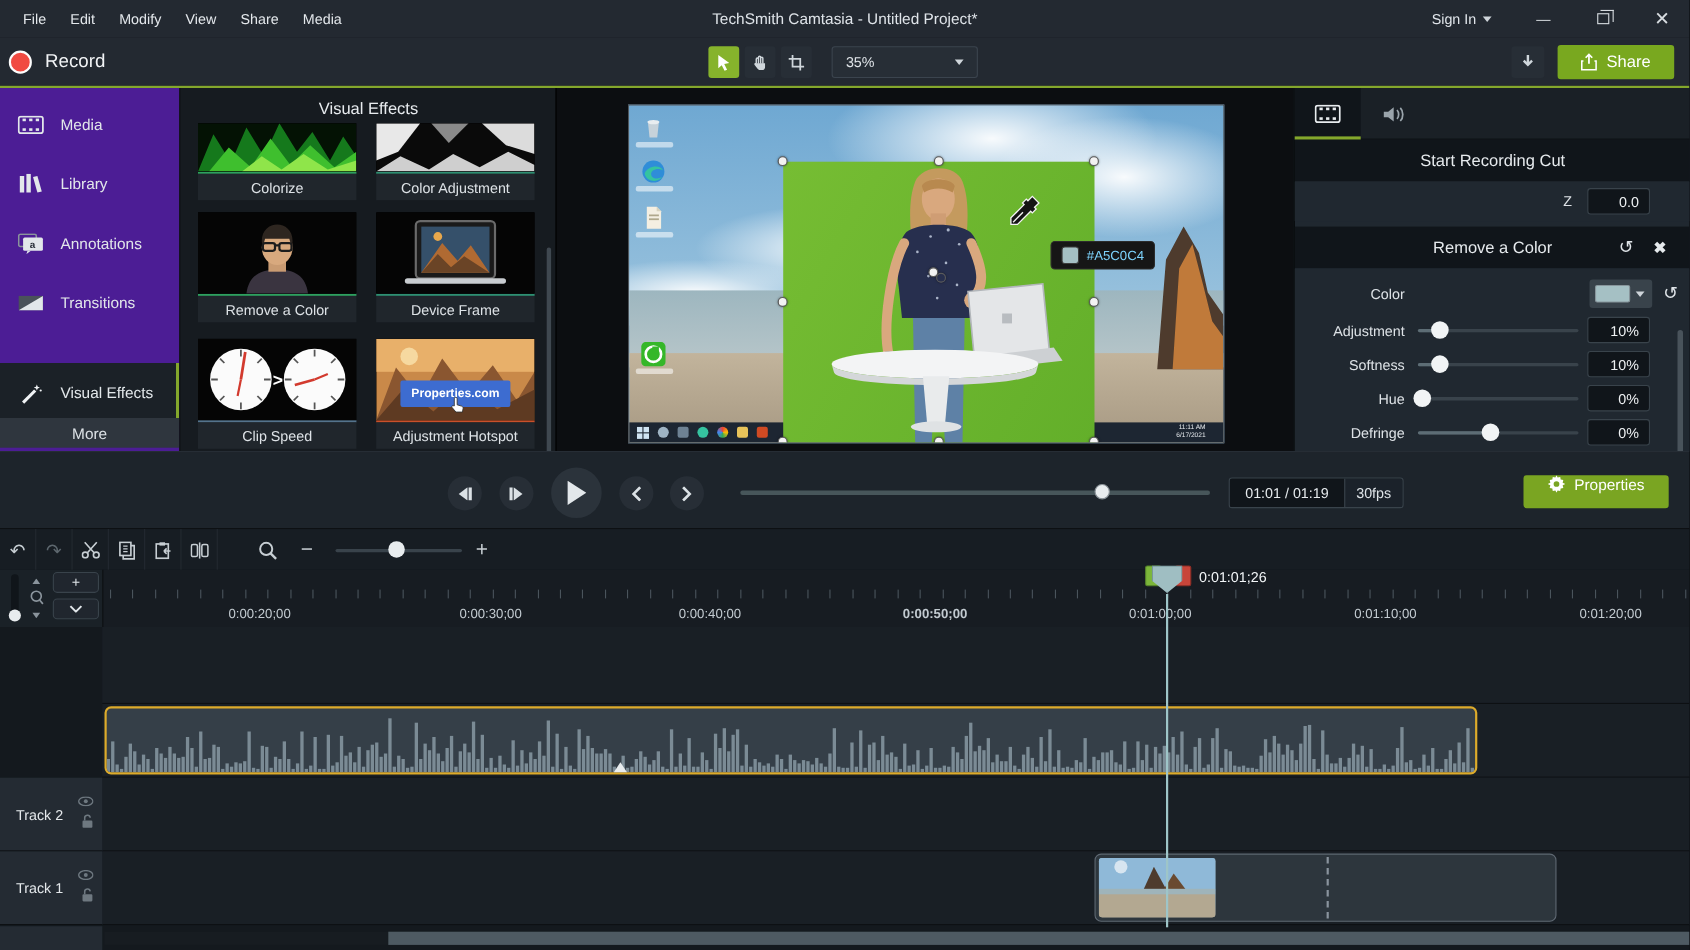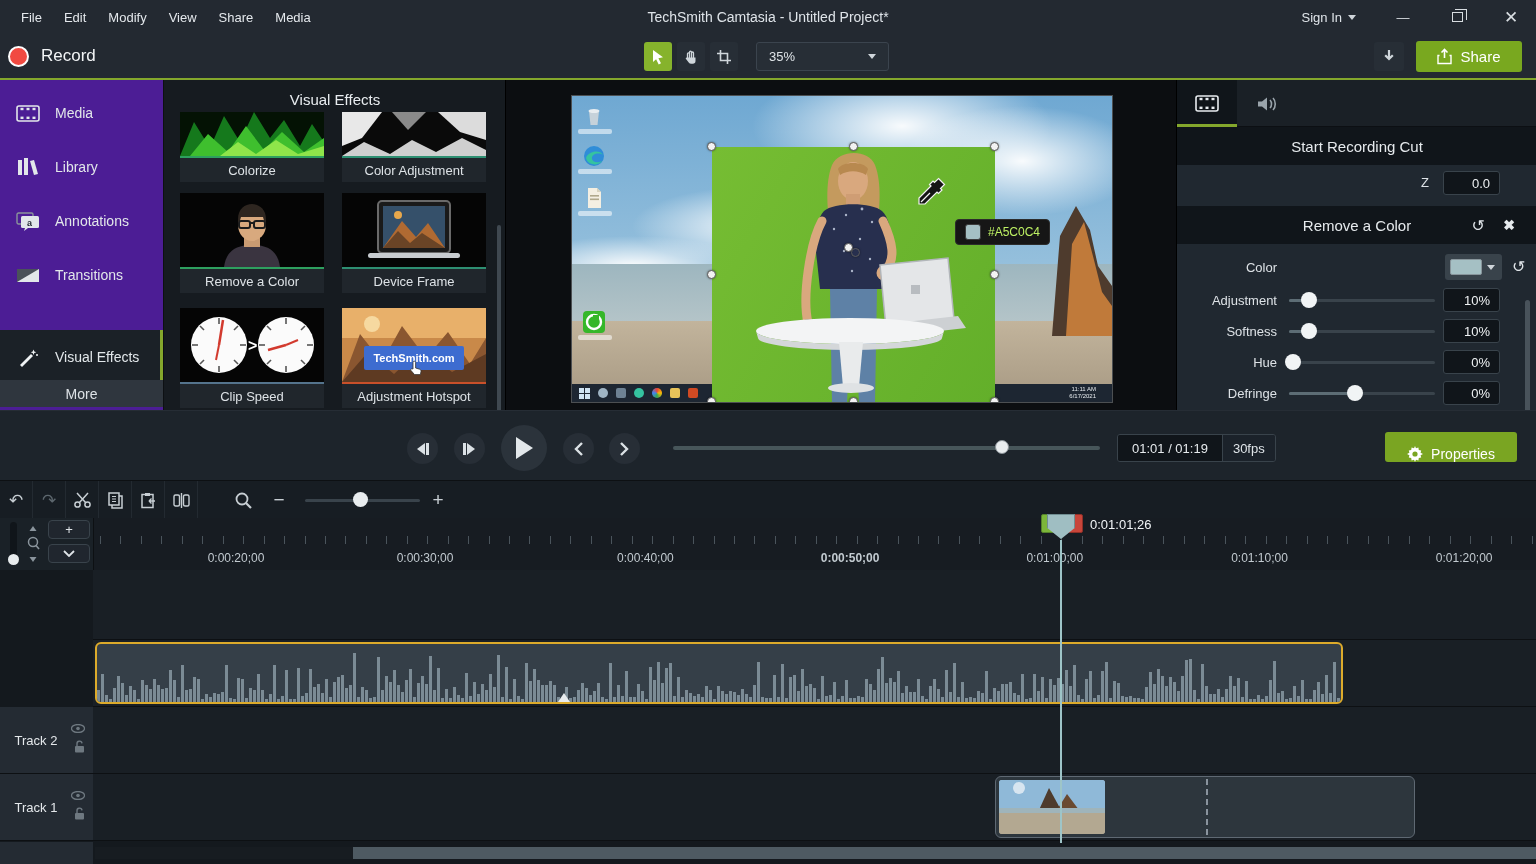--- a/index.html
+++ b/index.html
@@ -63,21 +63,21 @@
   .dicon { position:absolute; left:4px; width:24px; height:24px; }
   .dlabel { position:absolute; left:0; width:34px; height:5px; background:rgba(255,255,255,.55); border-radius:2px; }
   #taskbar { left:0; bottom:0; width:542px; height:18px; background:#1d2632; display:flex; align-items:center; }
   .tb-ic { width:10px; height:10px; margin-left:8px; border-radius:2px; }
   #tb-time { margin-left:auto; margin-right:18px; font-size:6px; line-height:7px; color:#e8ecef; text-align:right; }
   #green-screen { left:140px; top:51px; width:283px; height:256px; background:linear-gradient(120deg,#76bd33,#63af2a); }
   .handle { position:absolute; width:9px; height:9px; border-radius:50%; background:#f2f2f2; border:1px solid #5a5a5a; box-shadow:0 0 2px rgba(0,0,0,.5); }
   #eyedropper { left:345px; top:80px; width:30px; height:30px; }
   #color-tip { left:383px; top:123px; height:26px; background:#161616; border:1px solid #2c2c2c; border-radius:4px; display:flex; align-items:center; gap:7px; padding:0 9px; }
   #color-tip .sw { width:16px; height:16px; border-radius:3px; border:1px solid #3c3c3c; }
-  #color-tip .tx { font-size:12px; color:#bef264; }
+  #color-tip .tx { font-size:12px; color:#7dd3fc; }
 
   
   #props { left:1176px; top:80px; width:360px; height:330px; background:#202830; border-left:1px solid #000; }
   #prop-tabs { left:0; top:0; width:360px; height:47px; background:#1a2026; border-bottom:1px solid #0c0f13; display:flex; }
   .ptab { width:60px; height:47px; display:flex; align-items:center; justify-content:center; color:#9aa4ab; position:relative; }
   .ptab.selected { background:#10151a; color:#e8ecef; }
   .ptab.selected:after { content:""; position:absolute; left:0; right:0; bottom:0; height:3px; background:#84a72c; }
   .prop-header { position:absolute; left:0; width:360px; height:38px; background:#10151a; display:flex; align-items:center; justify-content:center; font-size:15px; color:#e6eaed; }
   #z-row { left:0; top:85px; width:360px; height:36px; background:#202830; }
   .val-box { position:absolute; width:57px; height:24px; background:#10151a; border:1px solid #39434b; border-radius:3px; display:flex; align-items:center; justify-content:flex-end; padding-right:9px; font-size:13px; color:#eef1f3; }
@@ -92,21 +92,21 @@
   #props-scroll { left:348px; top:220px; width:5px; height:122px; background:#49535b; border-radius:3px; }
 
   
   #playback { left:0; top:410px; width:1536px; height:70px; background:#1d242b; border-top:1px solid #262d35; }
   .pb-btn { position:absolute; border-radius:50%; background:#272e36; display:flex; align-items:center; justify-content:center; color:#dbe1e5; }
   #scrub-track { left:673px; top:35px; width:427px; height:4px; border-radius:2px; background:#47565a; }
   #scrub-handle { left:995px; top:29px; width:14px; height:14px; border-radius:50%; background:#e9edef; border:1px solid #8a9298; }
   #timecode { left:1117px; top:23px; height:28px; display:flex; border:1px solid #39434b; border-radius:3px; overflow:hidden; }
   #tc-main { background:#10151a; display:flex; align-items:center; padding:0 14px; font-size:13px; color:#e6eaed; }
   #tc-fps { background:#1b222a; border-left:1px solid #39434b; display:flex; align-items:center; padding:0 10px; font-size:13px; color:#dfe4e8; }
-  #props-btn { left:1385px; top:21px; width:132px; height:30px; background:#7aa522; border-radius:3px; display:flex; align-items:flex-end; justify-content:center; gap:8px; font-size:14px; color:#fff; }
+  #props-btn { left:1385px; top:21px; width:132px; height:30px; background:#7aa522; border-radius:3px; display:flex; align-items:flex-start; justify-content:center; gap:8px; font-size:14px; color:#fff; }
 
   
   #tl-toolbar { left:0; top:480px; width:1536px; height:38px; background:#171d23; border-top:1px solid #0d1013; }
   .tt-cell { position:absolute; top:0; width:33px; height:38px; display:flex; align-items:center; justify-content:center; color:#c7ced3; border-right:1px solid #232a31; font-size:17px; }
   .tt-plain { position:absolute; top:0; height:38px; display:flex; align-items:center; justify-content:center; color:#c7ced3; font-size:19px; }
   #tt-zoomslider { left:305px; top:18px; width:115px; height:3px; background:#39434b; border-radius:2px; }
   #tt-zoomhandle { left:353px; top:11px; width:15px; height:15px; border-radius:50%; background:#e8ecee; }
 
   
   #timeline { left:0; top:518px; width:1536px; height:346px; background:#14191e; }
@@ -373,21 +373,21 @@
     <div class="fx-card" style="left:178px; top:228px;">
       <div class="fx-img" style="height:74px;">
         <svg width="144" height="74" viewBox="0 0 144 74" style="position:absolute;">
             <rect width="144" height="74" fill="#c98949"></rect>
             <rect width="144" height="30" fill="#e8b06a"></rect>
             <circle cx="30" cy="16" r="8" fill="#f6d9a0"></circle>
             <polygon points="0,74 18,26 40,54 60,18 84,50 106,24 128,56 144,30 144,74" fill="#8a5630"></polygon>
             <polygon points="0,74 26,44 52,66 80,40 110,64 144,46 144,74" fill="#5e3a22"></polygon>
           </svg>
         <div id="hotspot-btn">
-          <span>TechSmith.com</span>
+          <span>Properties.com</span>
         </div>
         <svg width="14" height="16" viewBox="0 0 14 16" style="position:absolute; left:66px; top:52px;">
             <path d="M5 9V2.5a1.3 1.3 0 012.6 0V8l4 1.2c1 .3 1.6 1 1.4 2.2l-.6 3.2H6.5L3 10.5c-.8-.9-.2-2.2 2-1.5z" fill="#fff" stroke="#333" stroke-width=".8"></path>
           </svg>
       </div>
       <div class="fx-accent" style="background:#c9502a;"></div>
       <div class="fx-label">Adjustment Hotspot</div>
     </div>
 
     <div class="abs" id="fx-scrollbar"></div>
@@ -762,21 +762,21 @@
           <div class="tick" style="left: 1314.8px;"></div>
           <div class="tick" style="left: 1335.25px;"></div>
           <div class="tick" style="left: 1355.7px;"></div>
           <div class="tick" style="left: 1376.15px;"></div>
           <div class="tick" style="left: 1396.6px;"></div>
           <div class="tick" style="left: 1417.05px;"></div>
           <div class="tick" style="left: 1437.5px;"></div>
         </div>
       <div id="ruler-labels">
           <div class="rlabel" style="left: 142px;">0:00:20;00</div>
-          <div class="rlabel" style="left: 331px;">0:00:30;00</div>
+          <div class="rlabel" style="left: 352px;">0:00:30;00</div>
           <div class="rlabel" style="left: 551.4px;">0:00:40;00</div>
           <div class="rlabel" style="left: 756.1px; font-weight: bold;">0:00:50;00</div>
           <div class="rlabel" style="left: 960.8px;">0:01:00;00</div>
           <div class="rlabel" style="left: 1165.5px;">0:01:10;00</div>
           <div class="rlabel" style="left: 1370.2px;">0:01:20;00</div>
         </div>
     </div>
 
     <div class="lane" style="top:52px; height:70px;"></div>
     <div class="lane" style="top:122px; height:67px;"></div>

